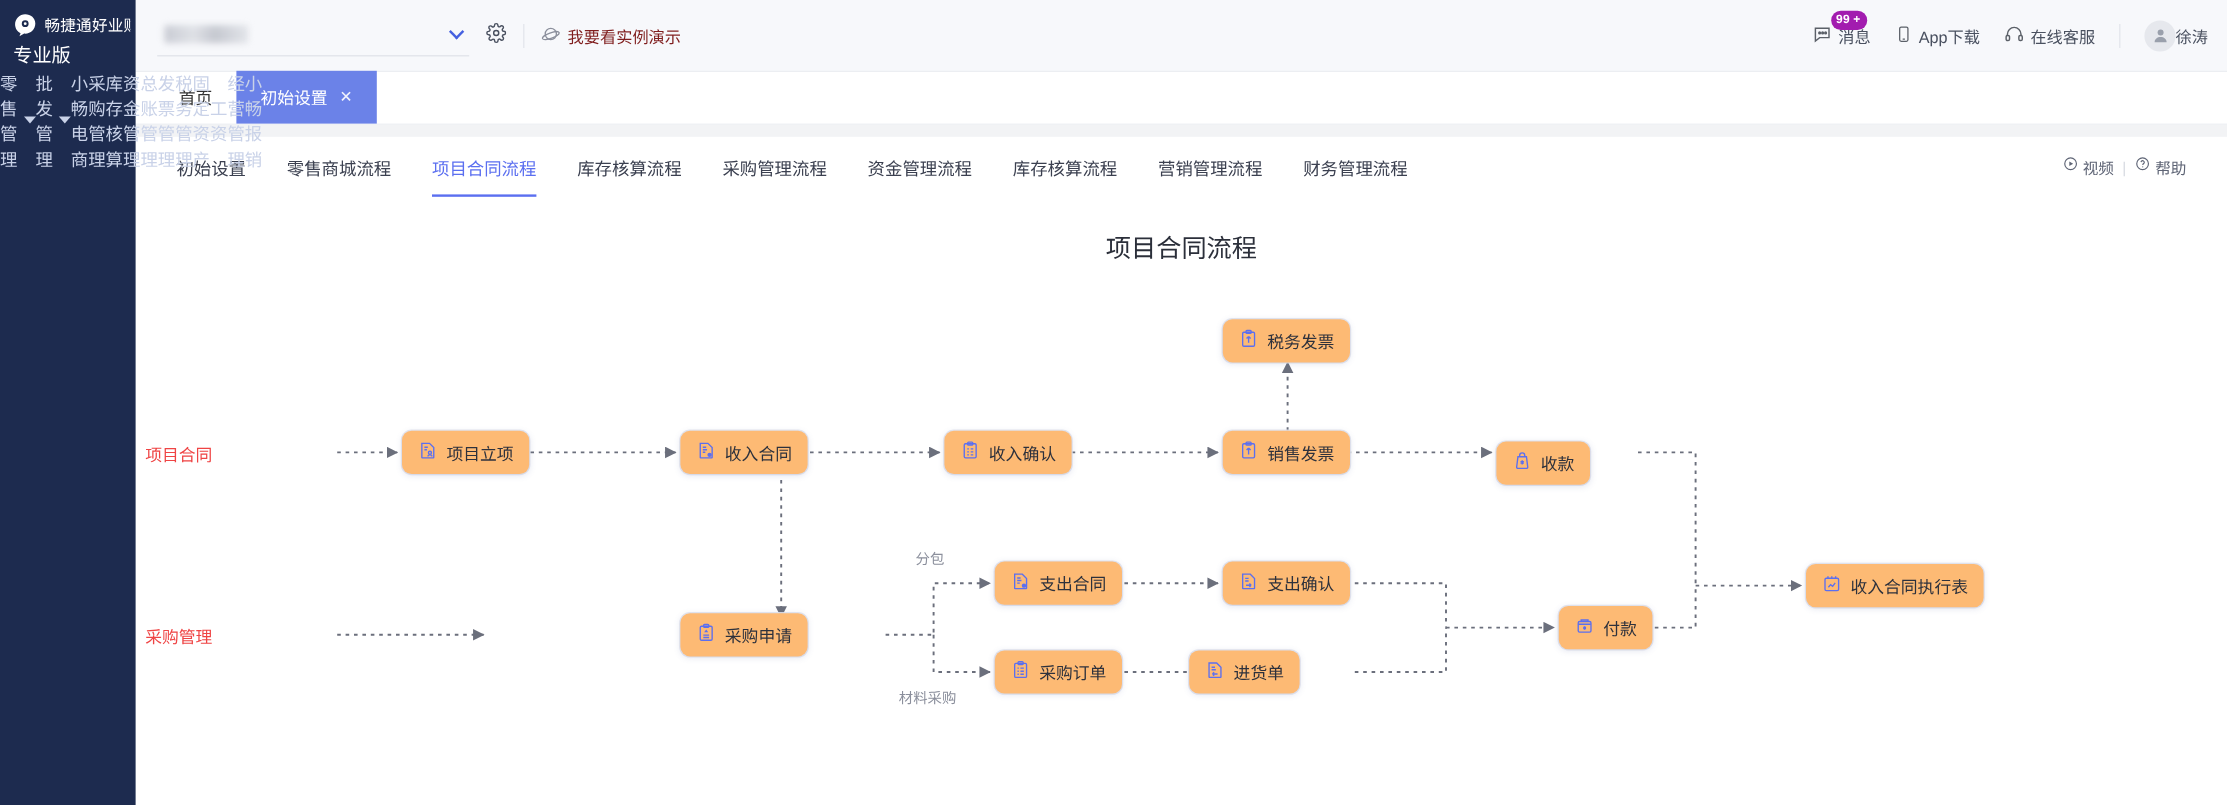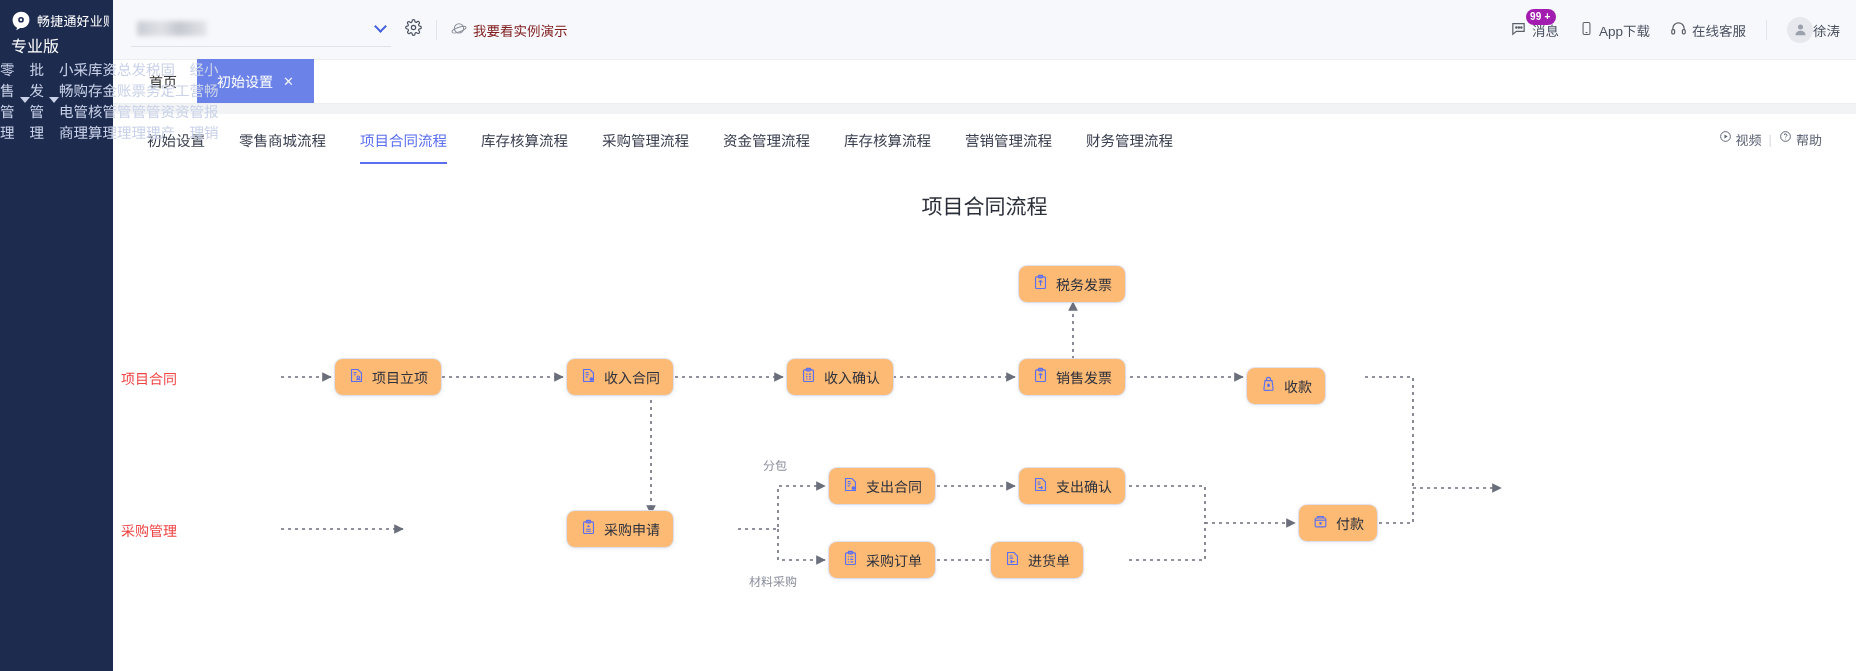--- a/index.html
+++ b/index.html
@@ -397,20 +397,30 @@
           <span>
             <svg width="17" height="17" viewBox="0 0 24 24" fill="none" stroke="#5b6ff0" stroke-width="1.6">
               <path d="M7 6.5h10l1.5 12a1.5 1.5 0 01-1.5 1.7H7a1.5 1.5 0 01-1.5-1.7z"></path>
               <path d="M9 6.5V5a3 3 0 016 0v1.5"></path>
                 <path d="M12 10.5v5M10 12.3h4M10 14h4"></path>
             </svg>
           </span>
           <span>收款</span>
         </div>
 
+        <div class="node" style="left:1392px; top:246px">
+          <span>
+            <svg width="17" height="17" viewBox="0 0 24 24" fill="none" stroke="#5b6ff0" stroke-width="1.6">
+              <rect x="4" y="5.5" width="16" height="14.5" rx="1.6"></rect>
+              <path d="M7.5 3v3M12 3v3M16.5 3v3"></path>
+                <path d="M8 16l2.6-3 2.4 2 3-4.2"></path>
+            </svg>
+          </span>
+          <span>收入合同执行表</span>
+        </div>
 
         <div class="node" style="left:454px; top:287px">
           <span>
             <svg width="17" height="17" viewBox="0 0 24 24" fill="none" stroke="#5b6ff0" stroke-width="1.6">
               <rect x="5" y="4" width="14" height="16.5" rx="1.5"></rect>
                 <rect x="9" y="2" width="6" height="3.4" rx="1"></rect>
               <path d="M12 8l2.4 3.2h-4.8z" fill="#5b6ff0" stroke="none"></path>
                 <path d="M8.6 14.5h6.8M8.6 17.3h6.8"></path>
             </svg>
           </span>

